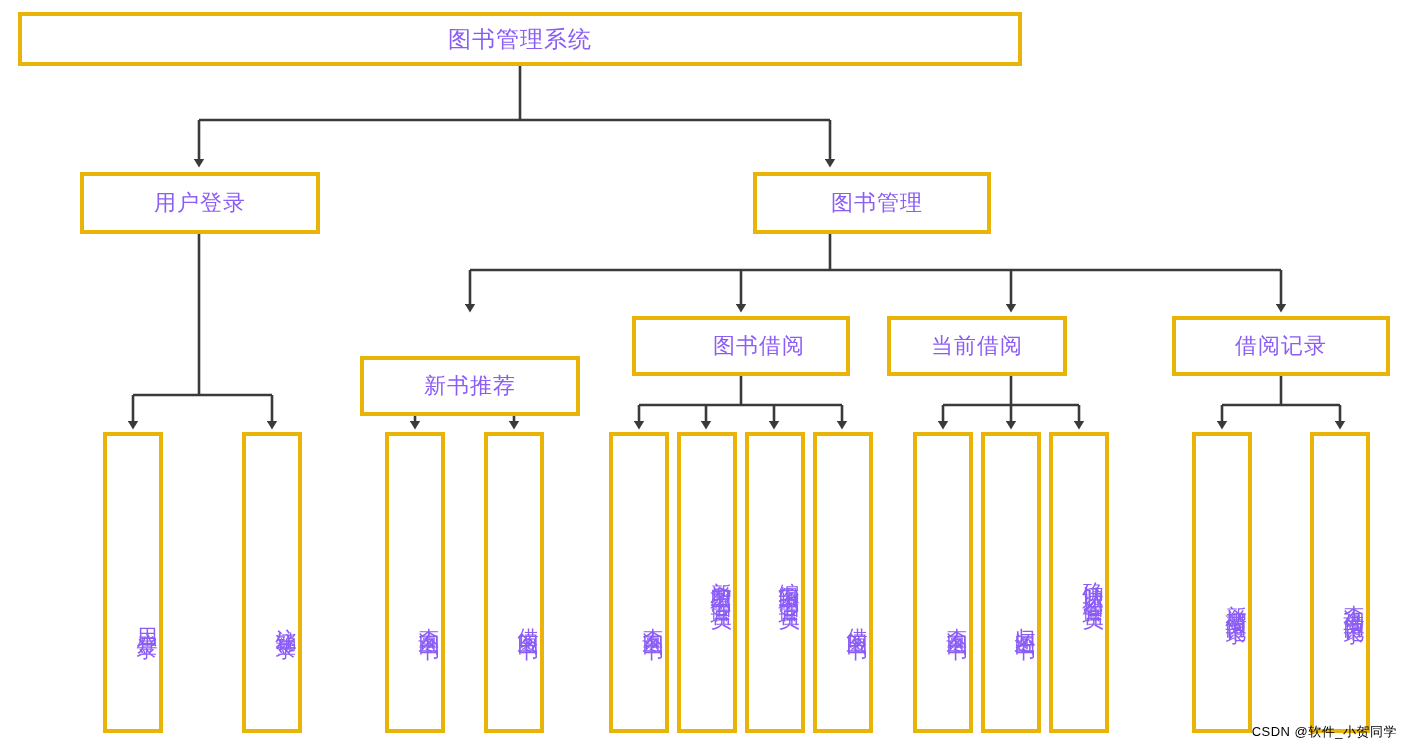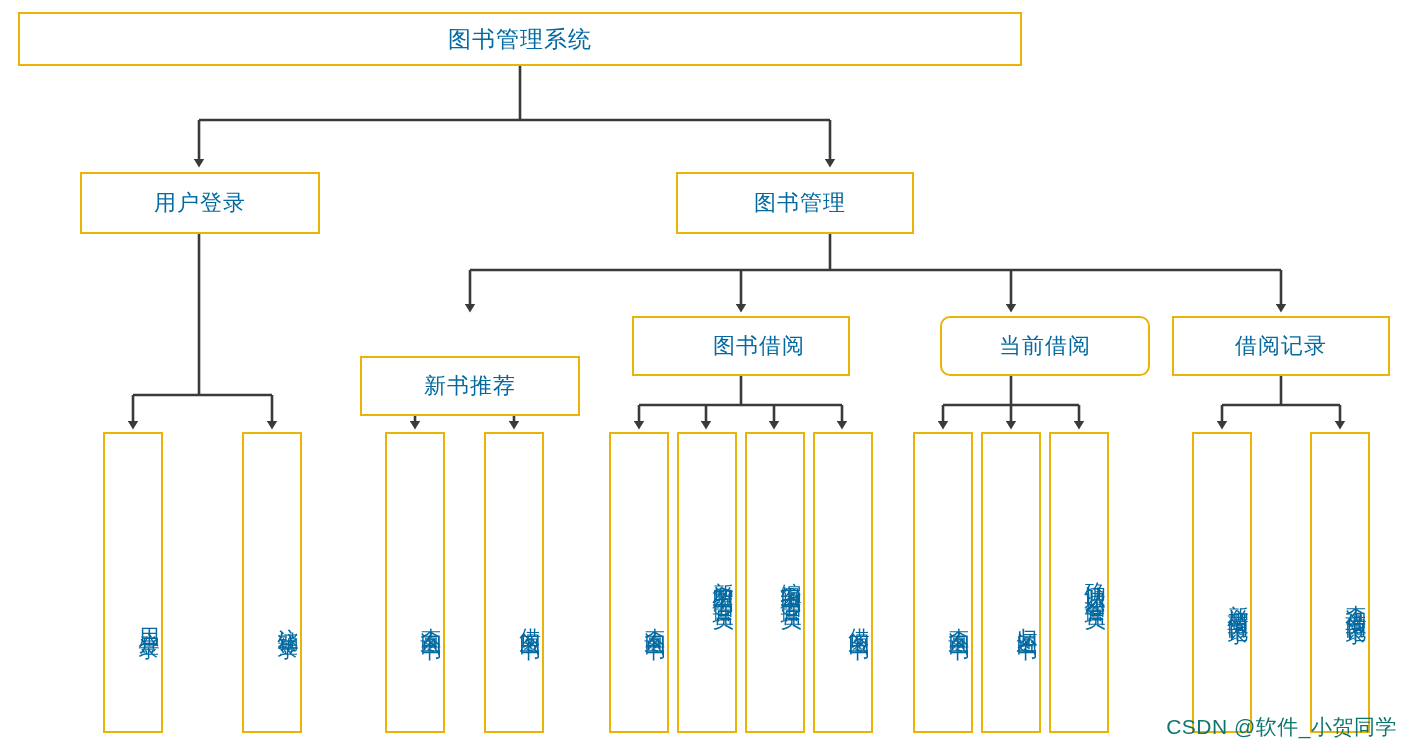--- a/index.html
+++ b/index.html
@@ -13,26 +13,26 @@
   #canvas {
     position: relative;
     width: 1405px;
     height: 747px;
     background: #ffffff;
     overflow: hidden;
   }
   .node {
     position: absolute;
     box-sizing: border-box;
-    border: 2px solid #eab308;
+    border: 4px solid #eab308;
     background: #ffffff;
     display: flex;
     align-items: center;
     justify-content: center;
-    color: #0369a1;
+    color: #8b5cf6;
   }
   .node.horiz {
     font-size: 22px;
     letter-spacing: 1px;
   }
   .node.vert {
     writing-mode: vertical-rl;
     text-orientation: upright;
     font-size: 21px;
     letter-spacing: 4px;
@@ -51,22 +51,22 @@
     left: 0;
     top: 0;
     width: 1405px;
     height: 747px;
     pointer-events: none;
   }
   .watermark {
     position: absolute;
     right: 8px;
     bottom: 6px;
-    font-size: 21px;
-    color: #0f766e;
+    font-size: 13px;
+    color: #000000;
     letter-spacing: 0.5px;
     white-space: nowrap;
   }
 </style>
 </head>
 <body>
 
 <div id="canvas">
 
   <svg id="edges" viewBox="0 0 1405 747">
@@ -118,25 +118,25 @@
       <path d="M1281,376 L1281,405"></path>
       <path d="M1222,405 L1340,405"></path>
       <path d="M1222,405 L1222,422" marker-end="url(#arrow)"></path>
       <path d="M1340,405 L1340,422" marker-end="url(#arrow)"></path>
     </g>
   </svg>
 
   <div class="node horiz root" style="left:18px; top:12px; width:1004px; height:54px;">图书管理系统</div>
 
   <div class="node horiz" style="left:80px; top:172px; width:240px; height:62px;">用户登录</div>
-  <div class="node horiz" style="left:676px; top:172px; width:238px; height:62px;padding-left:10px;">图书管理</div>
+  <div class="node horiz" style="left:753px; top:172px; width:238px; height:62px;padding-left:10px;">图书管理</div>
 
   <div class="node horiz" style="left:360px; top:316px; width:220px; height:60px;margin-top:40px;">新书推荐</div>
   <div class="node horiz" style="left:632px; top:316px; width:218px; height:60px;padding-left:36px;">图书借阅</div>
-  <div class="node horiz" style="left:940px; top:316px; width:210px; height:60px;border-radius:10px;">当前借阅</div>
+  <div class="node horiz" style="left:887px; top:316px; width:180px; height:60px;">当前借阅</div>
   <div class="node horiz" style="left:1172px; top:316px; width:218px; height:60px;text-align:center;">借阅记录</div>
 
   <div class="node vert" style="left:103px; top:432px; width:60px; height:301px; padding-top:76px;">用户登录</div>
   <div class="node vert" style="left:242px; top:432px; width:60px; height:301px; padding-top:76px;">注销登录</div>
 
   <div class="node vert" style="left:385px; top:432px; width:60px; height:301px; padding-top:76px;">查询图书</div>
   <div class="node vert" style="left:484px; top:432px; width:60px; height:301px; padding-top:76px;">借阅图书</div>
 
   <div class="node vert" style="left:609px; top:432px; width:60px; height:301px; padding-top:76px;">查询图书</div>
   <div class="node vert" style="left:677px; top:432px; width:60px; height:301px; padding-top:4px;">新增图书（管理员）</div>

